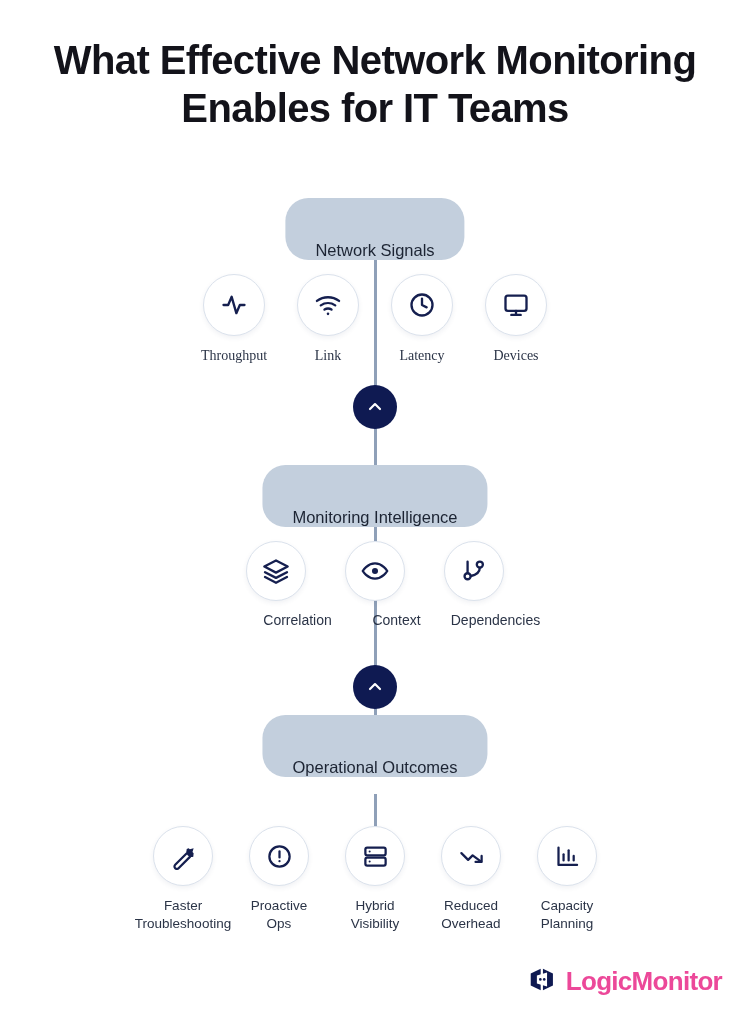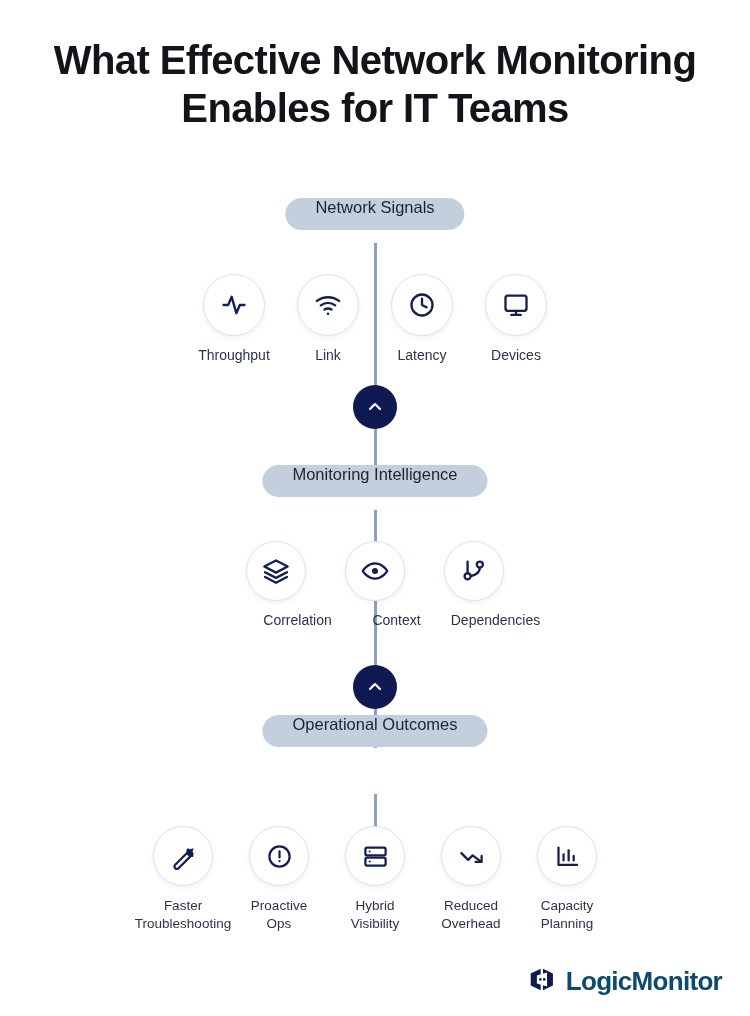--- a/index.html
+++ b/index.html
@@ -43,25 +43,25 @@
     margin-left: -1.5px;
     background: #8fa0b8;
     z-index: 0;
   }
 
   
   .pill {
     position: absolute;
     left: 50%;
     transform: translateX(-50%);
-    height: 32px;
+    height: 62px;
     background: #c3cfdd;
     border-radius: 23px;
     display: flex;
-    align-items: flex-start;
+    align-items: flex-end;
     justify-content: center;
     padding: 0 30px;
     z-index: 3;
   }
   .pill span {
     font-size: 16.5px;
     color: #1c2433;
     white-space: nowrap;
   }
 
@@ -113,21 +113,21 @@
     margin-top: 11px;
     font-size: 13.5px;
     line-height: 17.5px;
     color: #2b3447;
     text-align: center;
     white-space: pre-line;
   }
 
   
   .row-1 { top: 274px; }
-  .row-1 .node { width: 94px; }
+  .row-1 .node { width: 94px; font-family: Liberation Serif, serif; }
   .row-1 .circle { width: 62px; height: 62px; }
   .row-1 .label { font-size: 14px; }
 
   .row-2 { top: 541px; }
   .row-2 .node { width: 99px; }
   .row-2 .circle { width: 60px; height: 60px; }
   .row-2 .label { font-size: 14px; margin-left: 43px; }
 
   .row-3 { top: 826px; }
   .row-3 .node { width: 96px; }
@@ -141,21 +141,21 @@
     bottom: 18px;
     display: flex;
     align-items: center;
     gap: 9px;
     z-index: 5;
   }
   .logo-word {
     font-size: 26px;
     font-weight: 700;
     letter-spacing: -0.7px;
-    color: #0c4a6e;
+    color: #ec4899;
   }
 </style>
 </head>
 <body>
 
 <div class="page">
 
   <div class="title">What Effective Network Monitoring Enables for IT Teams</div>
 
   <div class="spine" style="top:243px; height:165px;"></div>

